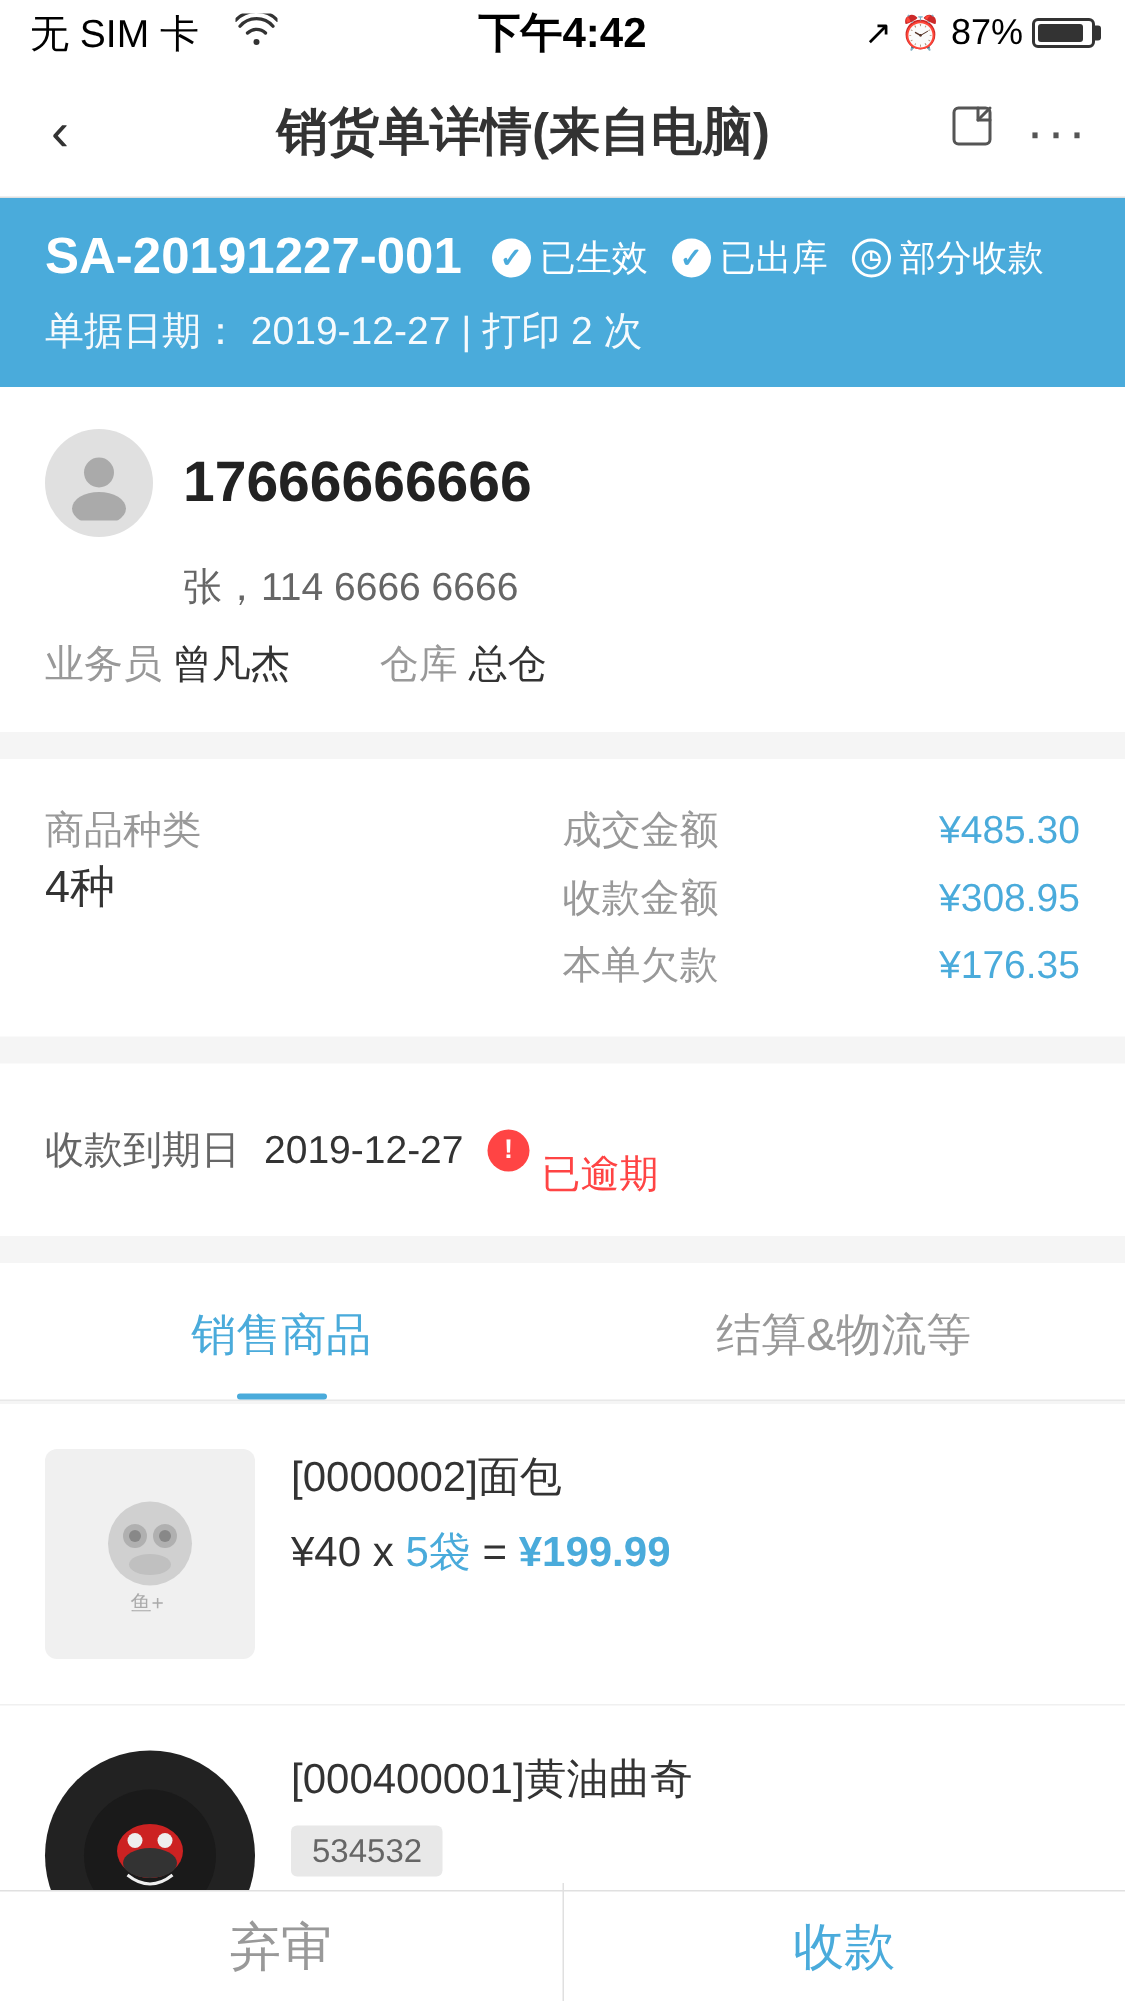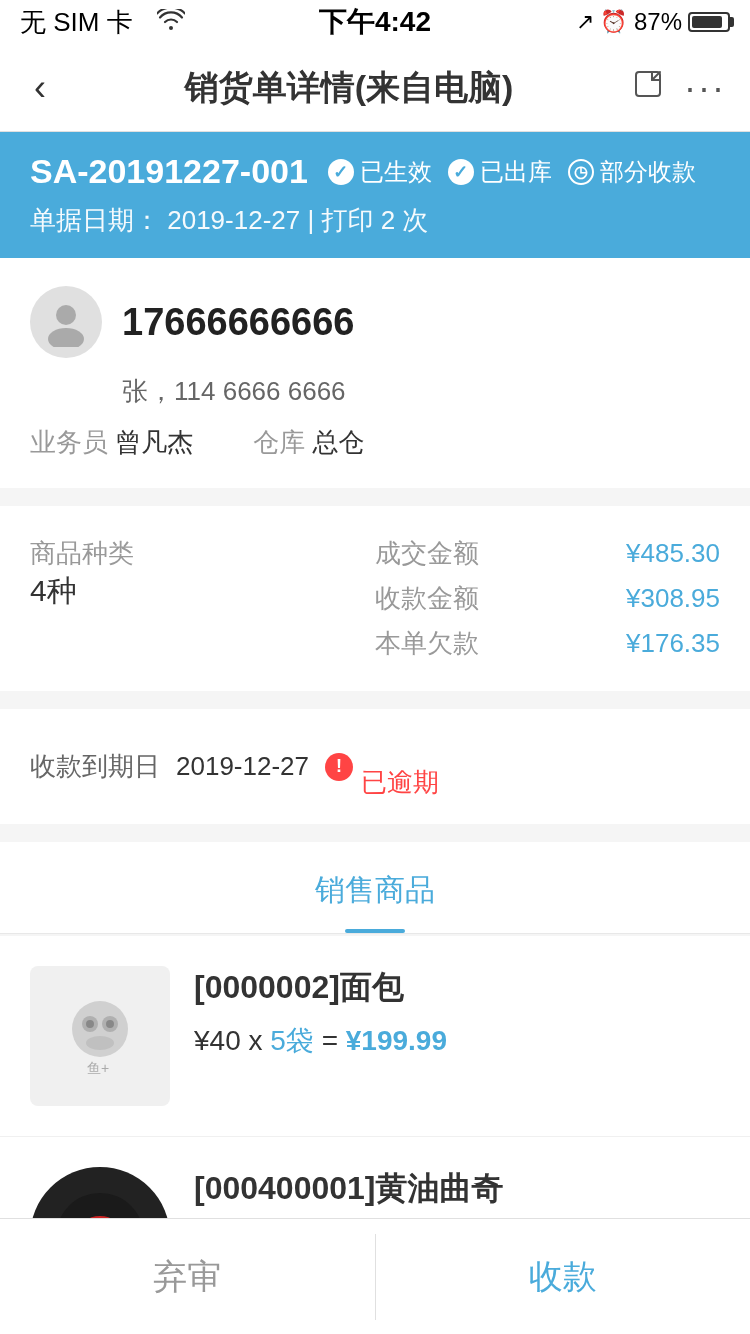--- a/index.html
+++ b/index.html
@@ -344,23 +344,23 @@
       align-items: center;
       justify-content: center;
       flex-shrink: 0;
       overflow: hidden;
     }
     .product-image svg { width: 90px; height: 90px; }
     .product-info {
       flex: 1;
     }
     .product-name {
-      font-size: 32px;
+      font-size: 28px;
       color: #333;
-      font-weight: 700;
+      font-weight: 400;
       margin-bottom: 12px;
     }
     .product-badge {
       display: inline-block;
       background: #e8e8e8;
       color: #666;
       font-size: 22px;
       padding: 4px 14px;
       border-radius: 4px;
       margin-bottom: 14px;
@@ -377,21 +377,21 @@
       color: #4AABDB;
       font-weight: 600;
     }
 
     
     .bottom-bar {
       position: fixed;
       bottom: 0;
       left: 0;
       width: 750px;
-      height: 116px;
+      height: 74px;
       background: #fff;
       border-top: 1px solid #e0e0e0;
       display: flex;
       align-items: center;
       margin-top: 36px;
     }
     .bottom-btn {
       flex: 1;
       text-align: center;
       font-size: 34px;
@@ -536,20 +536,23 @@
   </div>
 </div>
 
 <div class="section-gap"></div>
 
 <div class="tabs-section">
   <div class="tabs-row">
     <div class="tab active">
       <span>销售商品</span>
     </div>
+    <div class="tab">
+      <span>结算&amp;物流等</span>
+    </div>
   </div>
 </div>
 
 <div class="products-section">
 
   <div class="product-item">
     <div class="product-image">
 
       <svg viewBox="0 0 90 90" xmlns="http://www.w3.org/2000/svg" fill="none">
         <circle cx="45" cy="38" r="28" fill="#d0d0d0"></circle>

